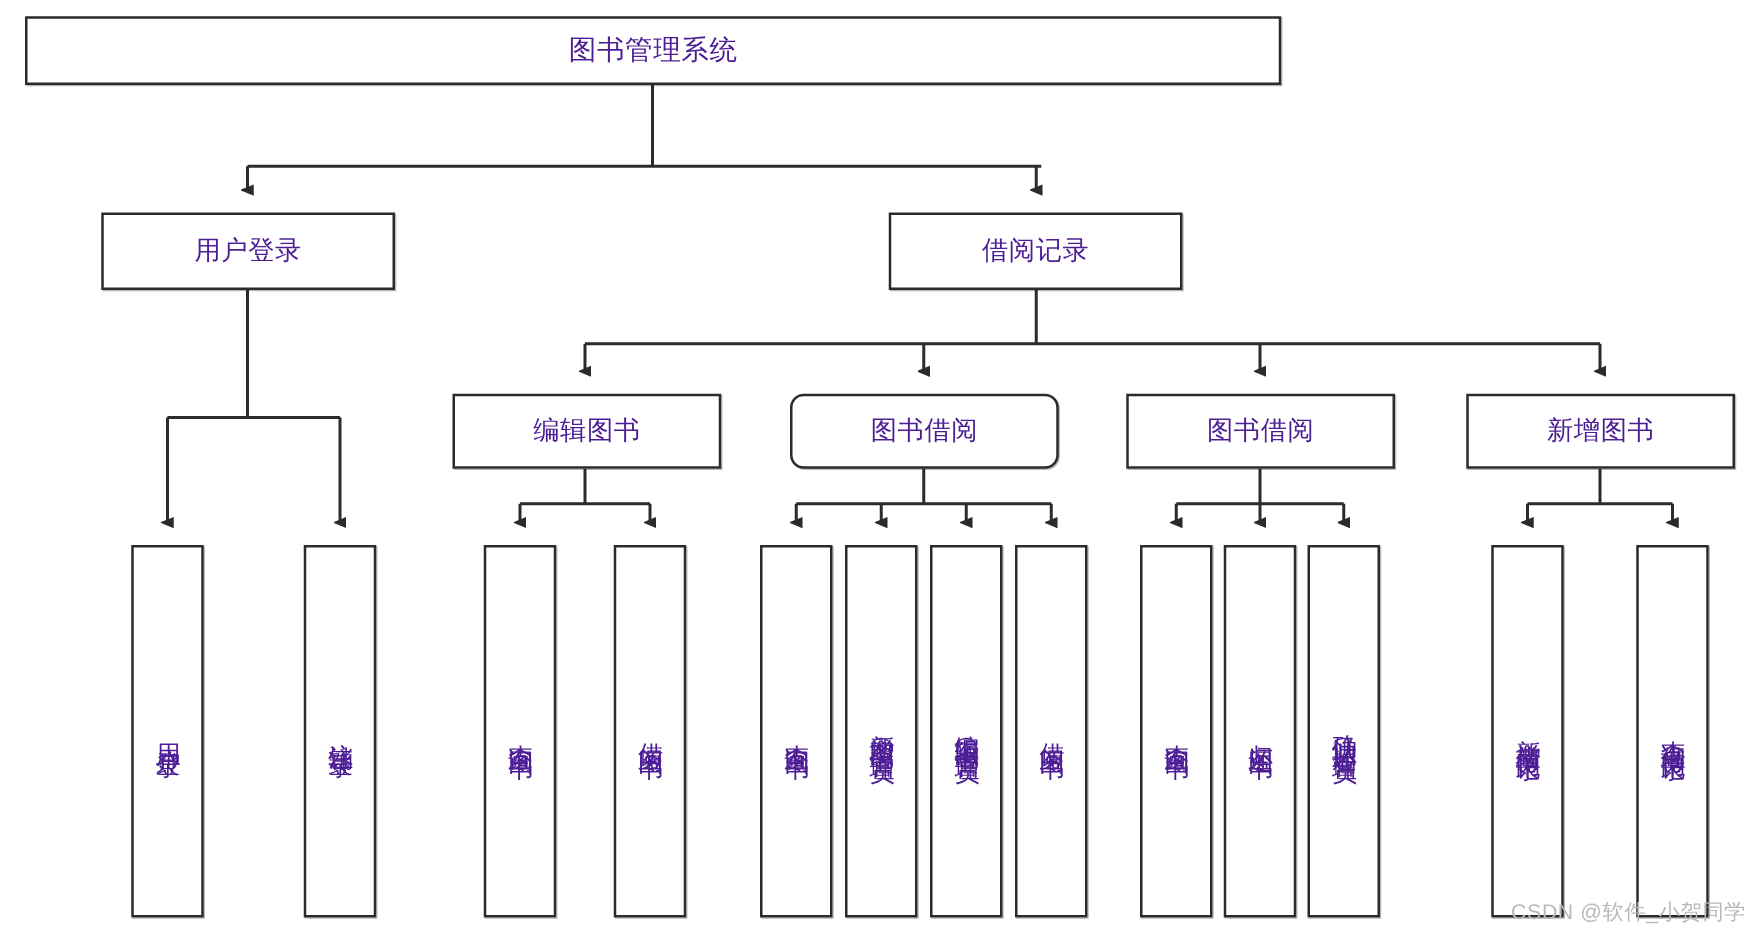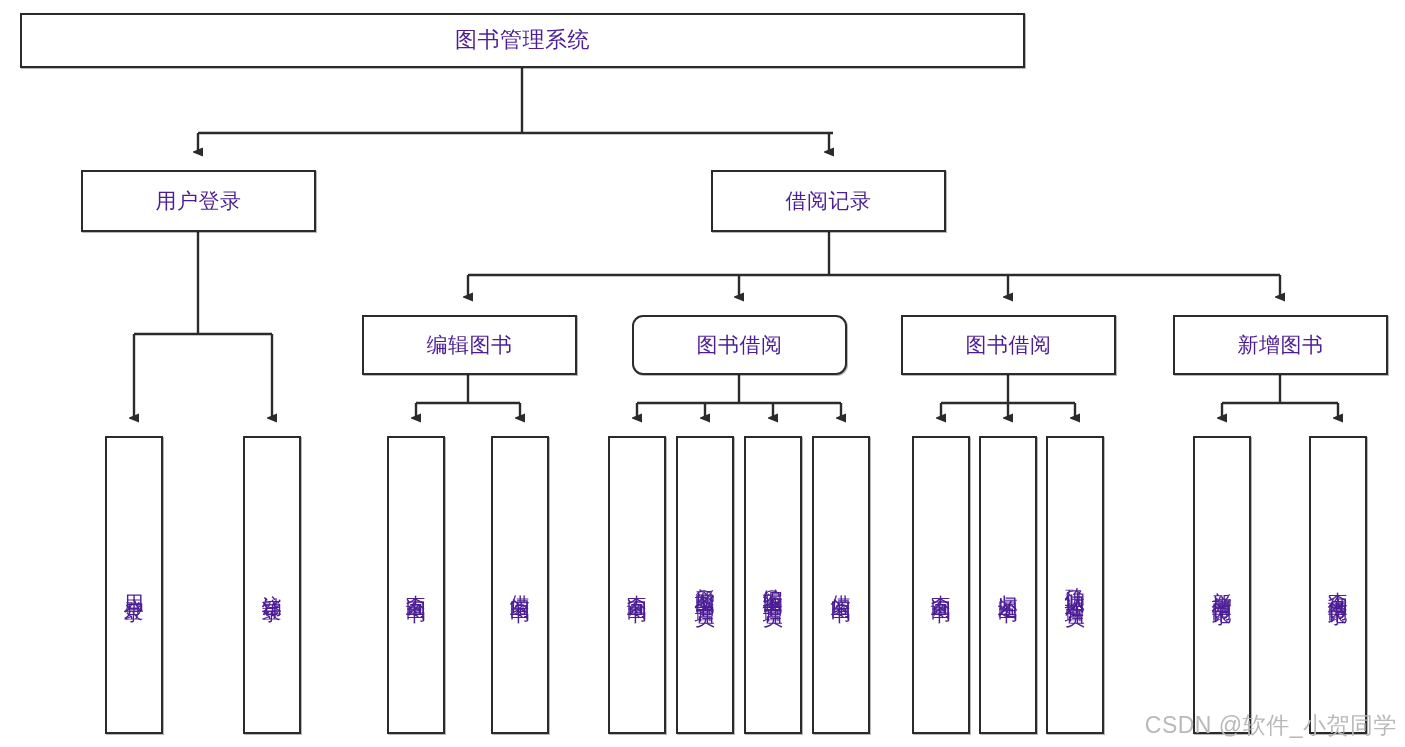--- a/index.html
+++ b/index.html
@@ -50,21 +50,21 @@
     white-space: nowrap;
     letter-spacing: 3px;
     font-size: 20px;
   }
   .node.root .node-label { font-size: 22px; }
   .watermark {
     position: absolute;
     right: 8px;
     bottom: 6px;
     color: #b9b9b9;
-    font-size: 23px;
+    font-size: 17px;
     letter-spacing: 0.5px;
     white-space: nowrap;
     user-select: none;
   }
 </style>
 </head>
 <body>
 
 <div id="diagram-root">
 

